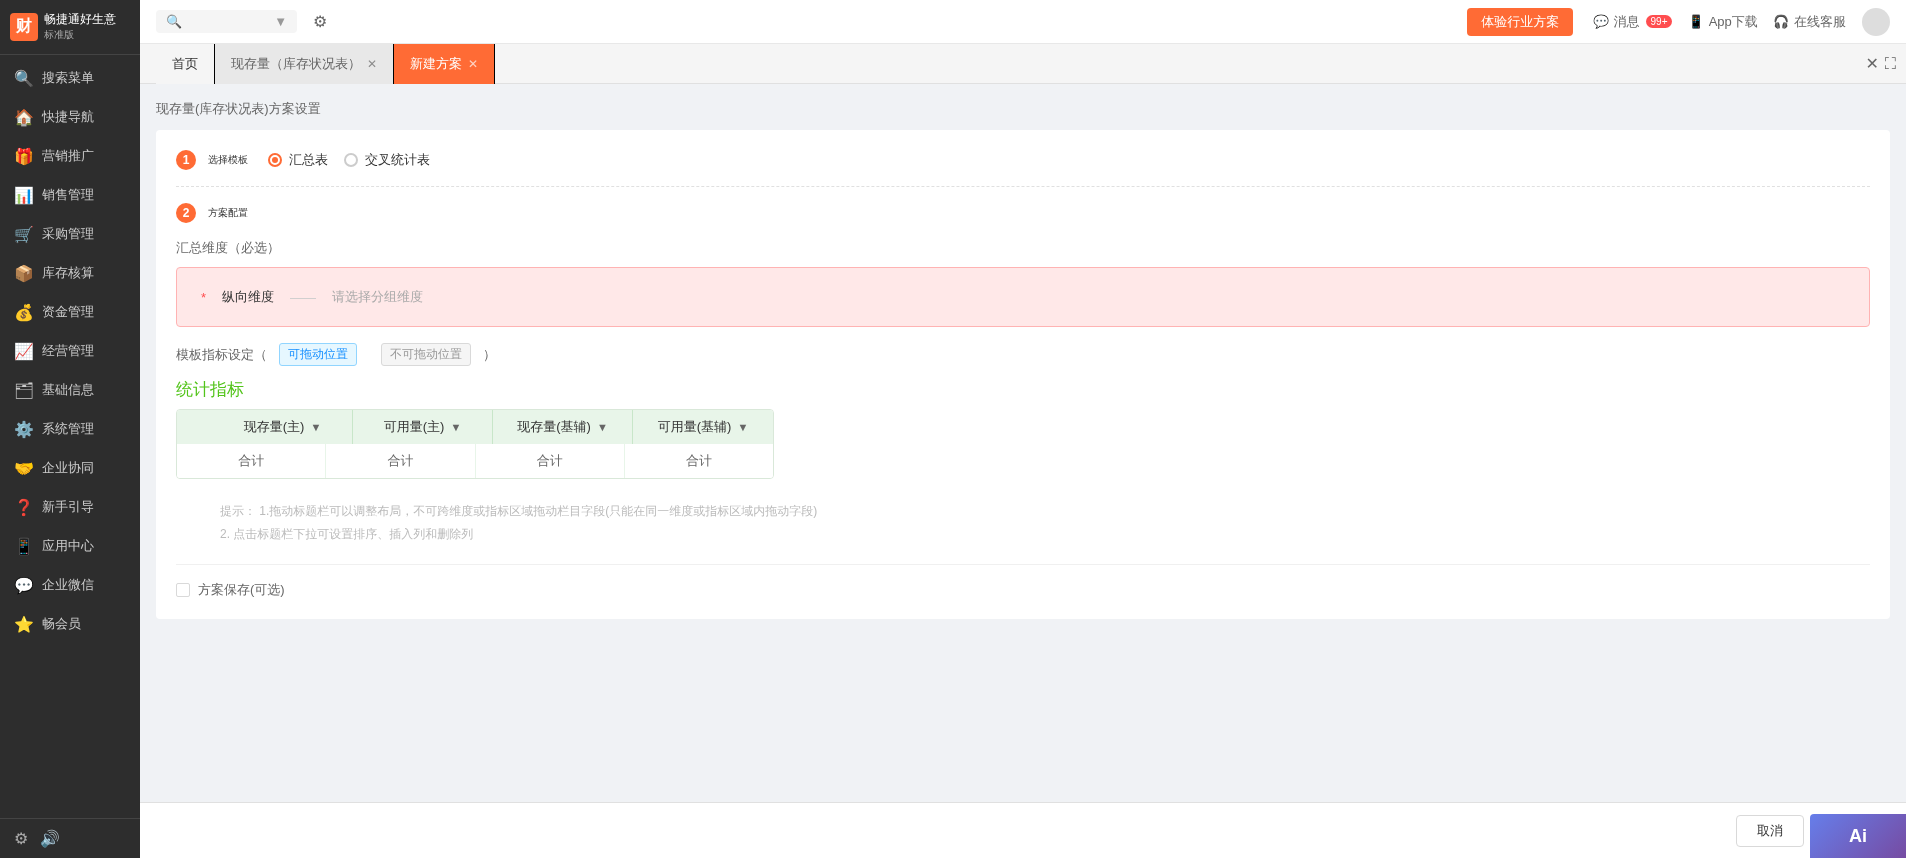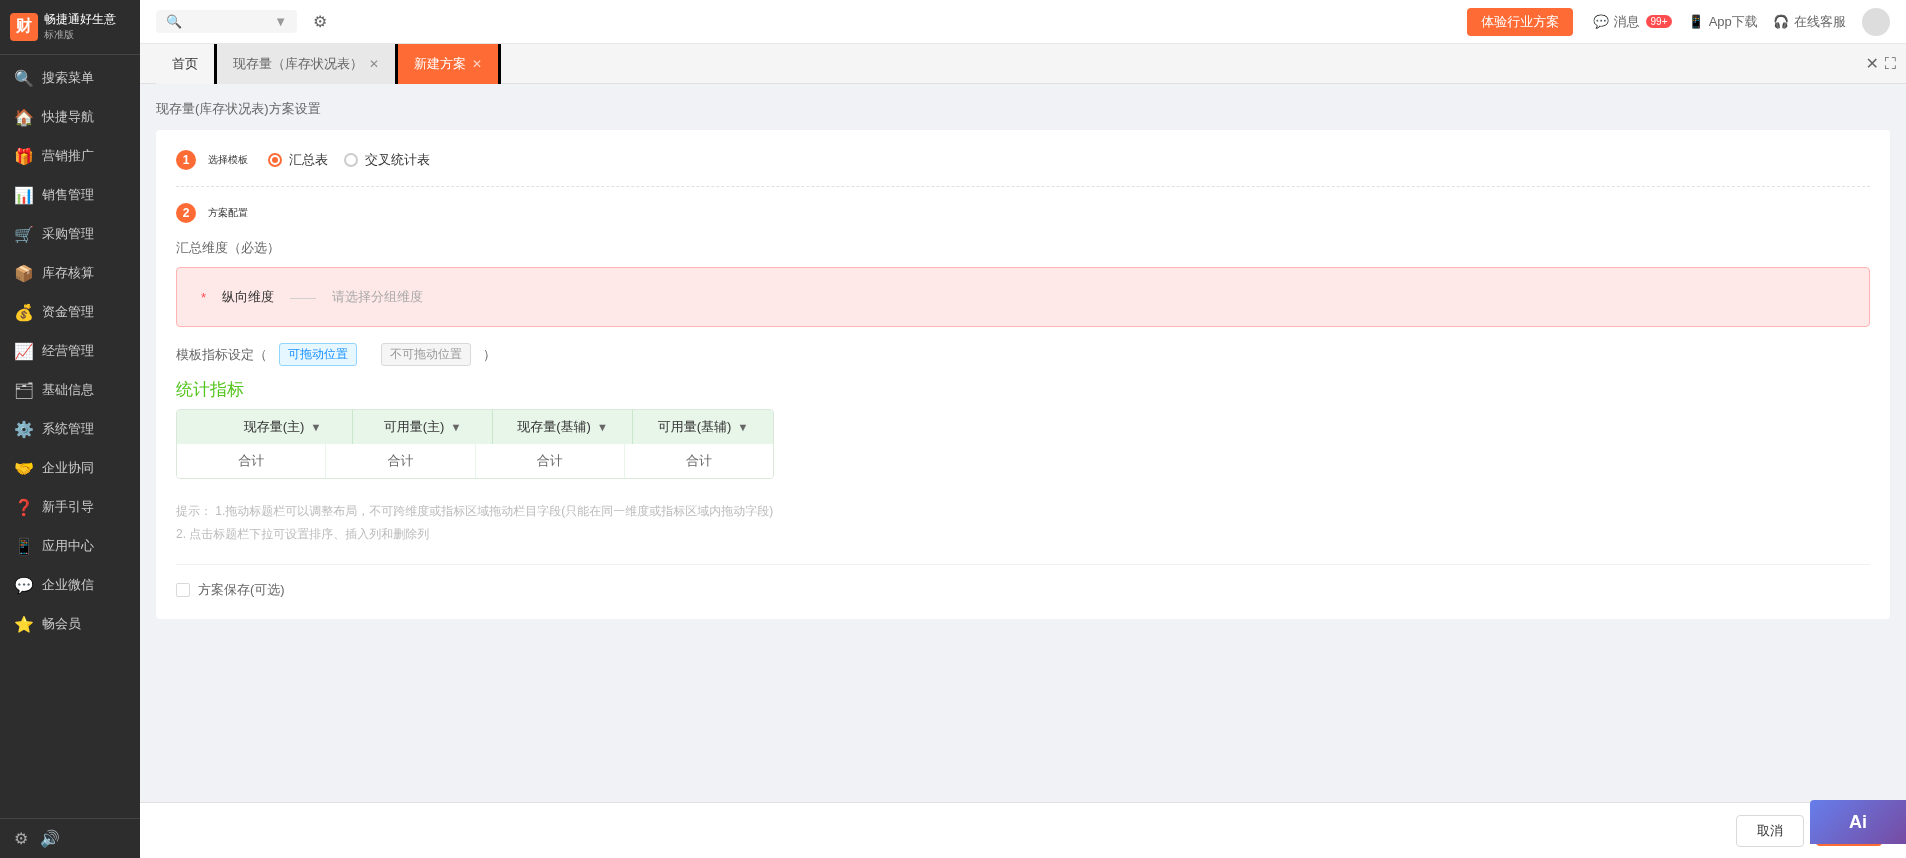--- a/index.html
+++ b/index.html
@@ -107,21 +107,21 @@
       gap: 0;
     }
     .tab-item {
       height: 40px;
       display: flex; align-items: center;
       padding: 0 16px;
       cursor: pointer;
       font-size: 13px;
       color: #666;
       background: #e8e8e8;
-      border-right: 3px solid #000000;
+      border-right: 1px solid #000000;
       gap: 6px;
     }
     .tab-item.active {
       background: #ff6b35; color: white;
     }
     .tab-close { font-size: 12px; cursor: pointer; opacity: 0.7; }
     .tab-item:first-child { background: #f5f5f5; color: #333; }
 
     .tabbar-right { margin-left: auto; display: flex; align-items: center; gap: 6px; padding-right: 10px; }
     .tabbar-icon { font-size: 16px; color: #666; cursor: pointer; }
@@ -227,21 +227,21 @@
     .indicator-data-row { display: flex; background: #fff; }
     .indicator-data-cell {
       flex: 1; padding: 8px 12px;
       text-align: center; border-right: 1px solid #e8f5e9;
       font-size: 13px; color: #666; min-width: 140px;
     }
     .indicator-data-cell:last-child { border-right: none; }
     .chevron-down { font-size: 11px; color: #666; }
 
     
-    .tips-section { margin-top: 20px; }
+    .tips-section { margin-top: 20px; margin-left: 44px; }
     .tips-row { font-size: 12px; color: #bbb; margin-bottom: 4px; line-height: 1.6; }
 
     
     .save-row {
       display: flex; align-items: center; gap: 8px;
       margin-top: 20px;
       padding-top: 16px;
       border-top: 1px solid #f0f0f0;
     }
     .save-checkbox {
@@ -266,21 +266,21 @@
       font-size: 13px; color: #333;
     }
     .btn-query {
       padding: 6px 20px; border: none;
       background: #ff6b35; border-radius: 4px; cursor: pointer;
       font-size: 13px; color: #fff;
     }
 
     
     .ai-badge {
-      position: fixed; bottom: 14px; right: 0;
+      position: fixed; bottom: 0; right: 0;
       background: linear-gradient(135deg, #667eea, #764ba2);
       color: white; font-size: 18px; font-weight: bold;
       width: 96px; height: 44px;
       display: flex; align-items: center; justify-content: center;
       border-radius: 4px 0 0 0;
       cursor: pointer;
     }
   </style>
 </head>
 <body>

